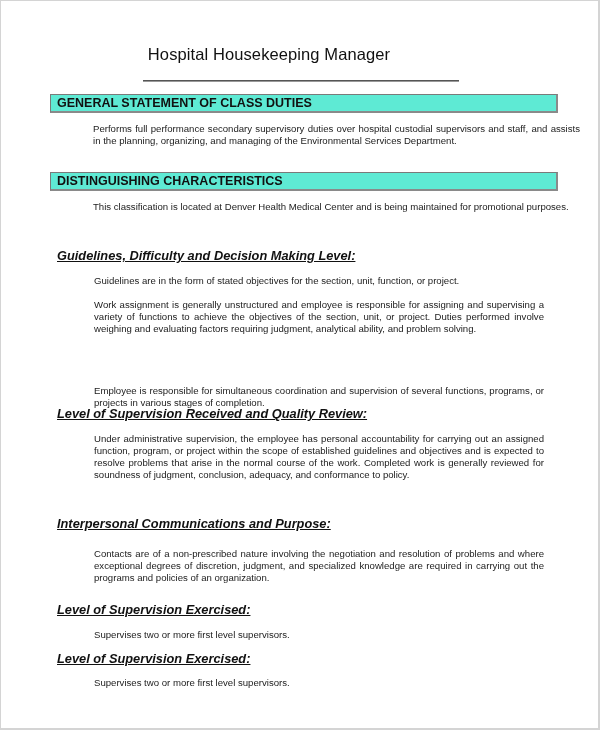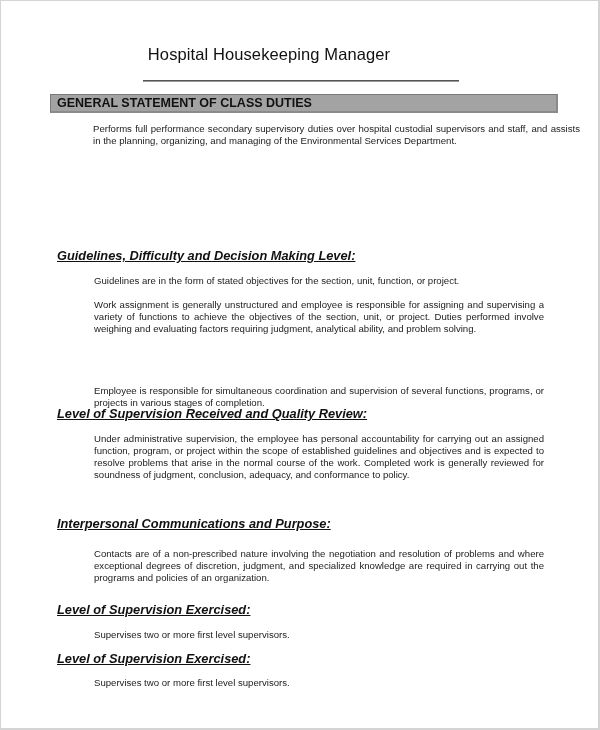--- a/index.html
+++ b/index.html
@@ -45,21 +45,21 @@
       width: 316px;
       height: 0;
       border-top: 1px solid #555;
       border-bottom: 1px solid #999;
     }
     .section-bar {
       position: absolute;
       left: 49px;
       width: 499px;
       height: 16px;
-      background: #a3a3a3;
+      background: #5eead4;
       border: 1px solid #7a7a7a;
       border-right-width: 2px;
       border-bottom-width: 2px;
       border-right-color: #8a8a8a;
       border-bottom-color: #8a8a8a;
       font-weight: bold;
       font-size: 12.5px;
       line-height: 16px;
       padding-left: 6px;
       box-sizing: content-box;
@@ -98,20 +98,22 @@
 <body>
 
 <div class="page">
 
   <div class="doc-title">Hospital Housekeeping Manager</div>
   <div class="title-rule"></div>
 
   <div class="section-bar" style="top:93px;">GENERAL STATEMENT OF CLASS DUTIES</div>
   <div class="para lead last-line" style="top:122px;">Performs full performance secondary supervisory duties over hospital custodial supervisors and staff, and assists in the planning, organizing, and managing of the Environmental Services Department.</div>
 
+  <div class="section-bar" style="top:171px;">DISTINGUISHING CHARACTERISTICS</div>
+  <div class="para lead last-line" style="top:200px;">This classification is located at Denver Health Medical Center and is being maintained for promotional purposes.</div>
 
   <div class="subhead" style="top:247px;">Guidelines, Difficulty and Decision Making Level:</div>
   <div class="para indent last-line" style="top:298px;">Work assignment is generally unstructured and employee is responsible for assigning and supervising a variety of functions to achieve the objectives of the section, unit, or project.  Duties performed involve weighing and evaluating factors requiring judgment, analytical ability, and problem solving.</div>
   <div class="para indent last-line" style="top:274px;">Guidelines are in the form of stated objectives for the section, unit, function, or project.</div>
   <div class="para indent last-line" style="top:358px;margin-top:26px;">Employee is responsible for simultaneous coordination and supervision of several functions, programs, or projects in various stages of completion.</div>
 
   <div class="subhead" style="top:405px;">Level of Supervision Received and Quality Review:</div>
   <div class="para indent last-line" style="top:432px;">Under administrative supervision, the employee has personal accountability for carrying out an assigned function, program, or project within the scope of established guidelines and objectives and is expected to resolve problems that arise in the normal course of the work.  Completed work is generally reviewed for soundness of judgment, conclusion, adequacy, and conformance to policy.</div>
 
   <div class="subhead" style="top:515px;">Interpersonal Communications and Purpose:</div>

